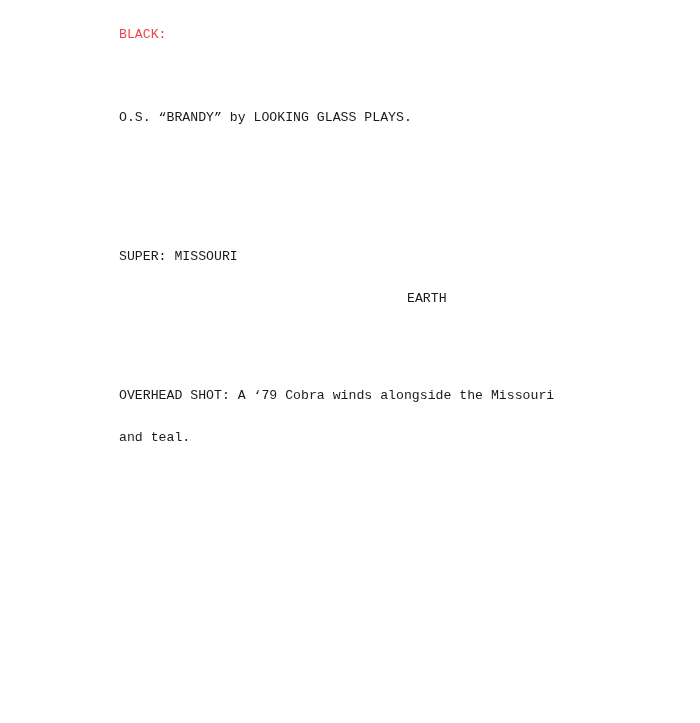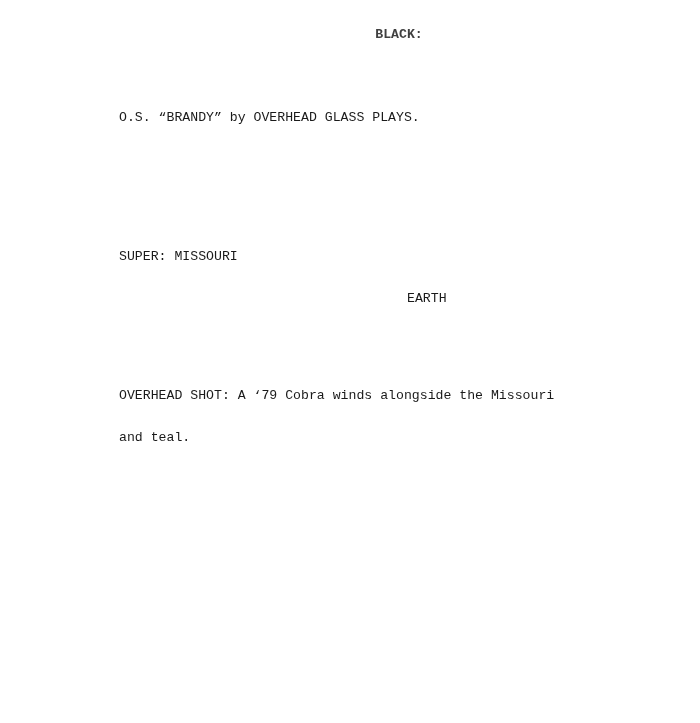--- a/index.html
+++ b/index.html
@@ -22,38 +22,37 @@
     font-size: 13.2px;
     line-height: 13.9px;
     color: #1a1a1a;
     white-space: pre;
   }
   .line {
     display: block;
     height: 13.9px;
   }
   .bold {
-    font-weight: bold;
-    color: #404040;
-    text-align: center;
+    font-weight: normal;
+    color: #ef4444;
   }
   .ital {
   }
   .super-sub {
     padding-left: 55.6px;
     text-align: center;
   }
 </style>
 </head>
 <body>
 
 <div class="page">
   <span class="line bold">BLACK:</span>
   <span class="line"></span>
-  <span class="line">O.S. “BRANDY” by OVERHEAD GLASS PLAYS.</span>
+  <span class="line">O.S. “BRANDY” by LOOKING GLASS PLAYS.</span>
   <span class="line"></span>
 
   <span class="line"></span>
   <span class="line"><span>SUPER: </span><span class="ital">MISSOURI</span></span>
   <span class="line ital super-sub">EARTH</span>
   <span class="line"></span>
 
   <span class="line">OVERHEAD SHOT: A ‘79 Cobra winds alongside the Missouri</span>
   <span class="line">and teal.</span>
   <span class="line"></span>

